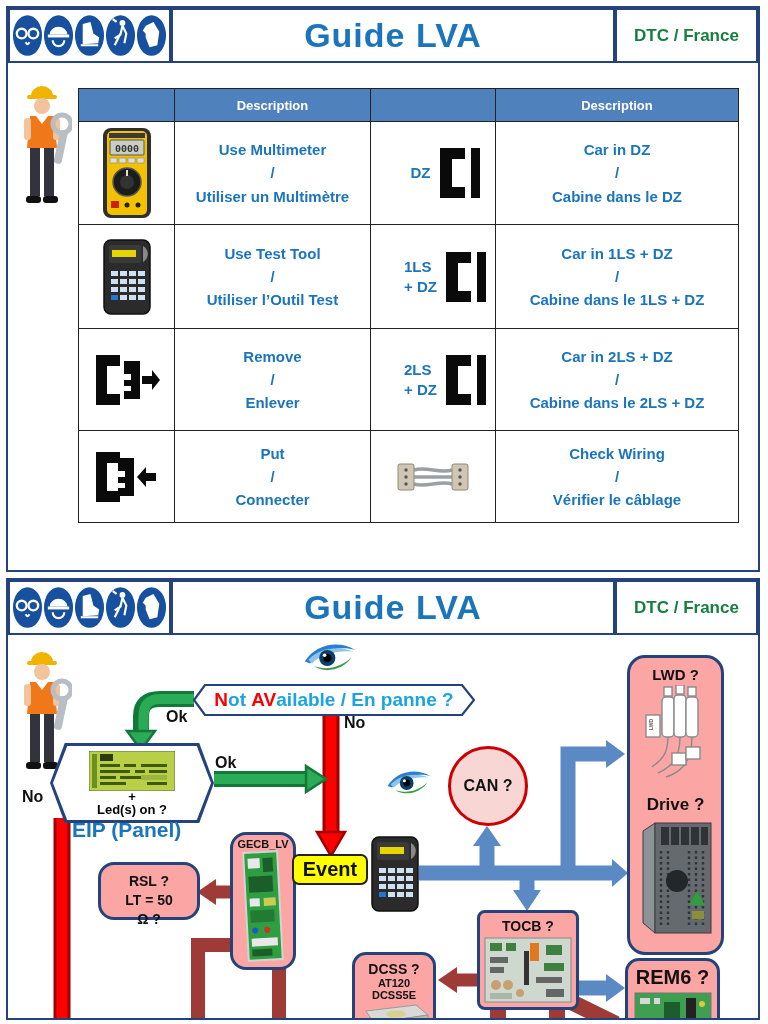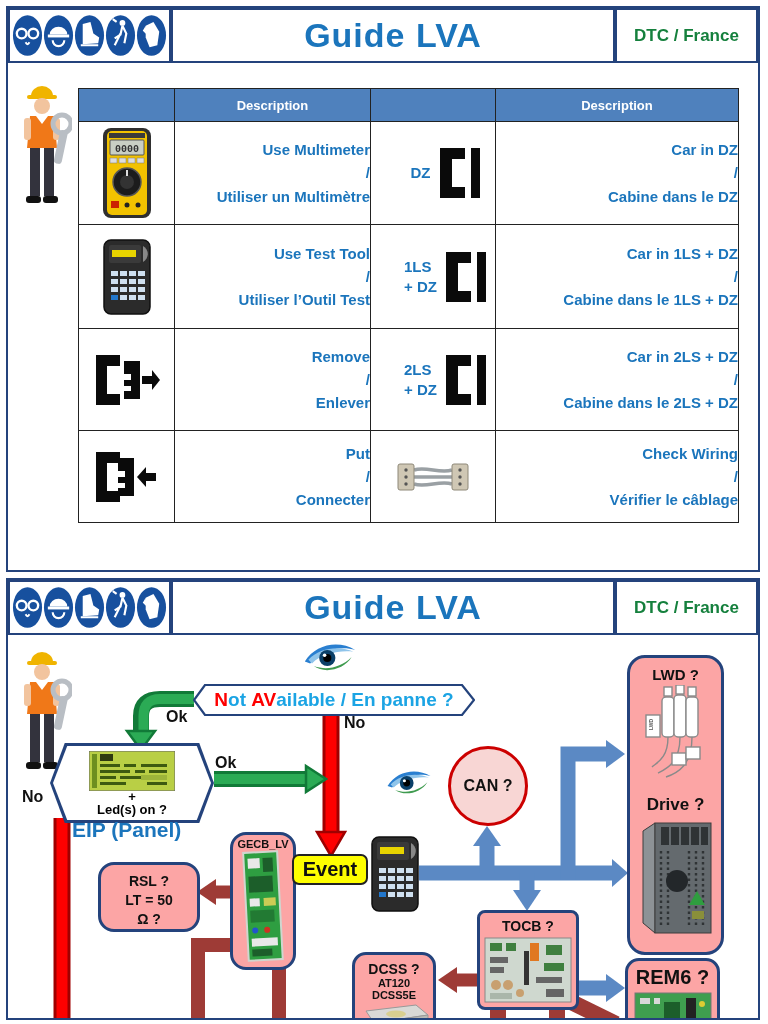--- a/index.html
+++ b/index.html
@@ -13,21 +13,21 @@
   .hb-right{left:607px;width:143px;}
   .title-txt{font-size:34px;font-weight:bold;color:#1b75bc;letter-spacing:1px;}
   .org-txt{font-size:17px;font-weight:bold;color:#15803d;}
   
   .lva-table{position:absolute;left:70px;top:80px;width:660px;border-left:1.5px solid #222;border-top:1.5px solid #222;}
   .trow{display:flex;border-radius:12px;}
   .cell{border-right:1.5px solid #222;border-bottom:1.5px solid #222;box-sizing:border-box;display:flex;flex-direction:column;align-items:center;justify-content:center;text-align:center;background:#fff;}
   .c1{width:96px;} .c2{width:196px;} .c3{width:125px;} .c4{width:243px;}
   .thead .cell{background:#4f81bd;height:33px;color:#fff;font-size:13px;font-weight:bold;}
   .h1{height:103px;} .h2{height:104px;} .h3{height:102px;} .h4{height:92px;}
-  .desc{color:#1b75bc;font-size:15px;font-weight:bold;line-height:1.55;align-items:flex-end;}
+  .desc{color:#1b75bc;font-size:15px;font-weight:bold;line-height:1.55;}
   .symcell{flex-direction:row;gap:7px;}
   .symlabel{color:#1b75bc;font-size:15px;font-weight:bold;text-align:left;line-height:1.3;padding-left:26px;}
   .worker{position:absolute;left:2px;top:78px;}
   #page2 .worker{top:72px;}
   
   .flowlabel{position:absolute;font-weight:bold;color:#111;font-size:16px;z-index:4;}
   .fbox{position:absolute;background:#fca5a5;border:3px solid #24437c;border-radius:14px;box-sizing:border-box;text-align:center;font-weight:bold;color:#111;z-index:2;}
   .qwrap{position:absolute;left:185px;top:104px;width:282px;height:32px;z-index:3;}
   .qtext{position:absolute;left:0;top:0;width:282px;height:32px;display:flex;align-items:center;justify-content:center;font-size:19px;font-weight:bold;white-space:pre;}
   .qred{color:#fe0000;} .qblue{color:#1ba4e4;}
@@ -422,21 +422,21 @@
     </div>
 
     <div class="event">
         <span>Event</span>
       </div>
 
     <svg class="imgabs" style="left:363px;top:256px" width="48" height="76" viewBox="0 0 48 76">
         <use href="#sym-testtool"></use>
       </svg>
 
-    <div class="fbox" style="left:90px;top:282px;width:102px;height:70px;border-radius:16px;font-size:14px;line-height:1.35;padding-top:7px;">
+    <div class="fbox" style="left:90px;top:282px;width:102px;height:58px;border-radius:16px;font-size:14px;line-height:1.35;padding-top:7px;">
       <div>RSL ?</div>
       <div>LT = 50</div>
       <div>Ω ?</div>
     </div>
 
     <div class="canc">
         <span>CAN ?</span>
       </div>
 
     <div class="fbox" style="left:619px;top:75px;width:97px;height:300px;border-radius:18px;">

